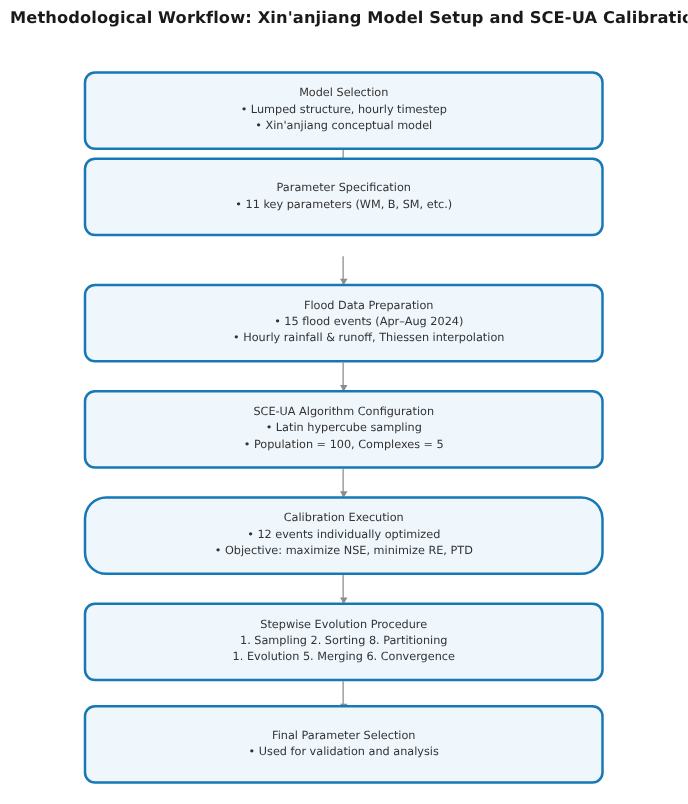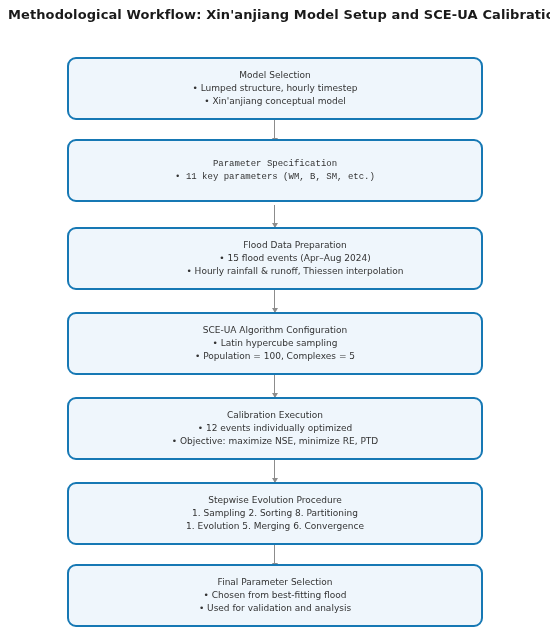--- a/index.html
+++ b/index.html
@@ -84,21 +84,21 @@
 
 <div id="flow-canvas">
     <div class="flow-node" style="top: 57px; height: 63px;">
       <div class="node-line node-heading">Model Selection</div>
       <div class="node-line">• Lumped structure, hourly timestep</div>
       <div class="node-line">• Xin'anjiang conceptual model</div>
     </div>
     <div class="flow-connector" style="top: 120px; height: 22px;">
       <div class="arrow-head"></div>
     </div>
-    <div class="flow-node" style="top: 139px; height: 63px; font-family: Liberation Mono, monospace;">
+    <div class="flow-node" style="top: 126px; height: 63px;">
       <div class="node-line node-heading">Parameter Specification</div>
       <div class="node-line">• 11 key parameters (WM, B, SM, etc.)</div>
     </div>
     <div class="flow-connector" style="top: 205px; height: 22px;">
       <div class="arrow-head"></div>
     </div>
     <div class="flow-node" style="top: 227px; height: 63px; padding-left: 46px;">
       <div class="node-line node-heading">Flood Data Preparation</div>
       <div class="node-line">• 15 flood events (Apr–Aug 2024)</div>
       <div class="node-line">• Hourly rainfall &amp; runoff, Thiessen interpolation</div>
@@ -107,34 +107,33 @@
       <div class="arrow-head"></div>
     </div>
     <div class="flow-node" style="top: 312px; height: 63px;">
       <div class="node-line node-heading">SCE-UA Algorithm Configuration</div>
       <div class="node-line">• Latin hypercube sampling</div>
       <div class="node-line">• Population = 100, Complexes = 5</div>
     </div>
     <div class="flow-connector" style="top: 375px; height: 22px;">
       <div class="arrow-head"></div>
     </div>
-    <div class="flow-node" style="top: 397px; height: 63px;">
+    <div class="flow-node" style="top: 397px; height: 63px; border-radius: 18px;">
       <div class="node-line node-heading">Calibration Execution</div>
       <div class="node-line">• 12 events individually optimized</div>
       <div class="node-line">• Objective: maximize NSE, minimize RE, PTD</div>
     </div>
     <div class="flow-connector" style="top: 460px; height: 22px;">
       <div class="arrow-head"></div>
     </div>
     <div class="flow-node" style="top: 482px; height: 63px;">
       <div class="node-line node-heading">Stepwise Evolution Procedure</div>
       <div class="node-line">1. Sampling  2. Sorting  8. Partitioning</div>
       <div class="node-line">1. Evolution  5. Merging  6. Convergence</div>
     </div>
     <div class="flow-connector" style="top: 545px; height: 22px;">
       <div class="arrow-head"></div>
     </div>
     <div class="flow-node" style="top: 564px; height: 63px;">
       <div class="node-line node-heading">Final Parameter Selection</div>
-      <div class="node-line">• Chosen from best-fitting flood</div>
       <div class="node-line">• Used for validation and analysis</div>
     </div>
   </div>
 
 </body></html>

